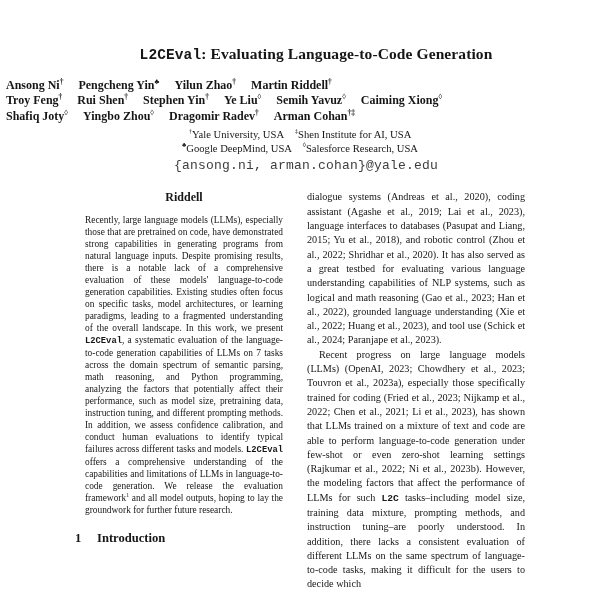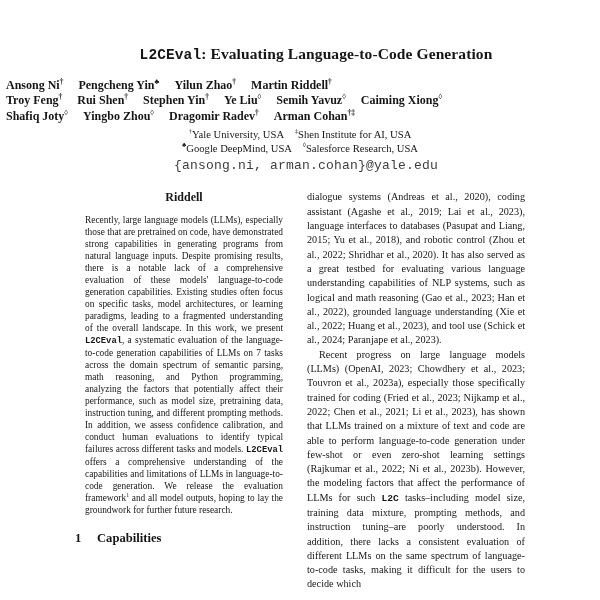--- a/index.html
+++ b/index.html
@@ -93,21 +93,21 @@
 
   <div class="columns">
 
     <div class="col col-left">
       <div class="abstract-heading">Riddell</div>
       <div class="abstract-body">
         <span>Recently, large language models (LLMs), especially those that are pretrained on code, have demonstrated strong capabilities in generating programs from natural language inputs. Despite promising results, there is a notable lack of a comprehensive evaluation of these models' language-to-code generation capabilities. Existing studies often focus on specific tasks, model architectures, or learning paradigms, leading to a fragmented understanding of the overall landscape. In this work, we present </span><span class="tt">L2CEval</span><span>, a systematic evaluation of the language-to-code generation capabilities of LLMs on 7 tasks across the domain spectrum of semantic parsing, math reasoning, and Python programming, analyzing the factors that potentially affect their performance, such as model size, pretraining data, instruction tuning, and different prompting methods. In addition, we assess confidence calibration, and conduct human evaluations to identify typical failures across different tasks and models. </span><span class="tt">L2CEval</span><span> offers a comprehensive understanding of the capabilities and limitations of LLMs in language-to-code generation. We release the evaluation framework</span><sup>1</sup><span> and all model outputs, hoping to lay the groundwork for further future research.</span>
       </div>
       <div class="section-heading">
         <span class="section-number">1</span>
-        <span>Capabilities</span>
+        <span>Introduction</span>
       </div>
     </div>
 
     <div class="col col-right">
       <p>dialogue systems (Andreas et al., 2020), coding assistant (Agashe et al., 2019; Lai et al., 2023), language interfaces to databases (Pasupat and Liang, 2015; Yu et al., 2018), and robotic control (Zhou et al., 2022; Shridhar et al., 2020). It has also served as a great testbed for evaluating various language understanding capabilities of NLP systems, such as logical and math reasoning (Gao et al., 2023; Han et al., 2022), grounded language understanding (Xie et al., 2022; Huang et al., 2023), and tool use (Schick et al., 2024; Paranjape et al., 2023).</p>
       <p class="indent">
         <span>Recent progress on large language models (LLMs) (OpenAI, 2023; Chowdhery et al., 2023; Touvron et al., 2023a), especially those specifically trained for coding (Fried et al., 2023; Nijkamp et al., 2022; Chen et al., 2021; Li et al., 2023), has shown that LLMs trained on a mixture of text and code are able to perform language-to-code generation under few-shot or even zero-shot learning settings (Rajkumar et al., 2022; Ni et al., 2023b). However, the modeling factors that affect the performance of LLMs for such </span><span class="tt">L2C</span><span> tasks–including model size, training data mixture, prompting methods, and instruction tuning–are poorly understood. In addition, there lacks a consistent evaluation of different LLMs on the same spectrum of language-to-code tasks, making it difficult for the users to decide which</span>
       </p>
     </div>
 

